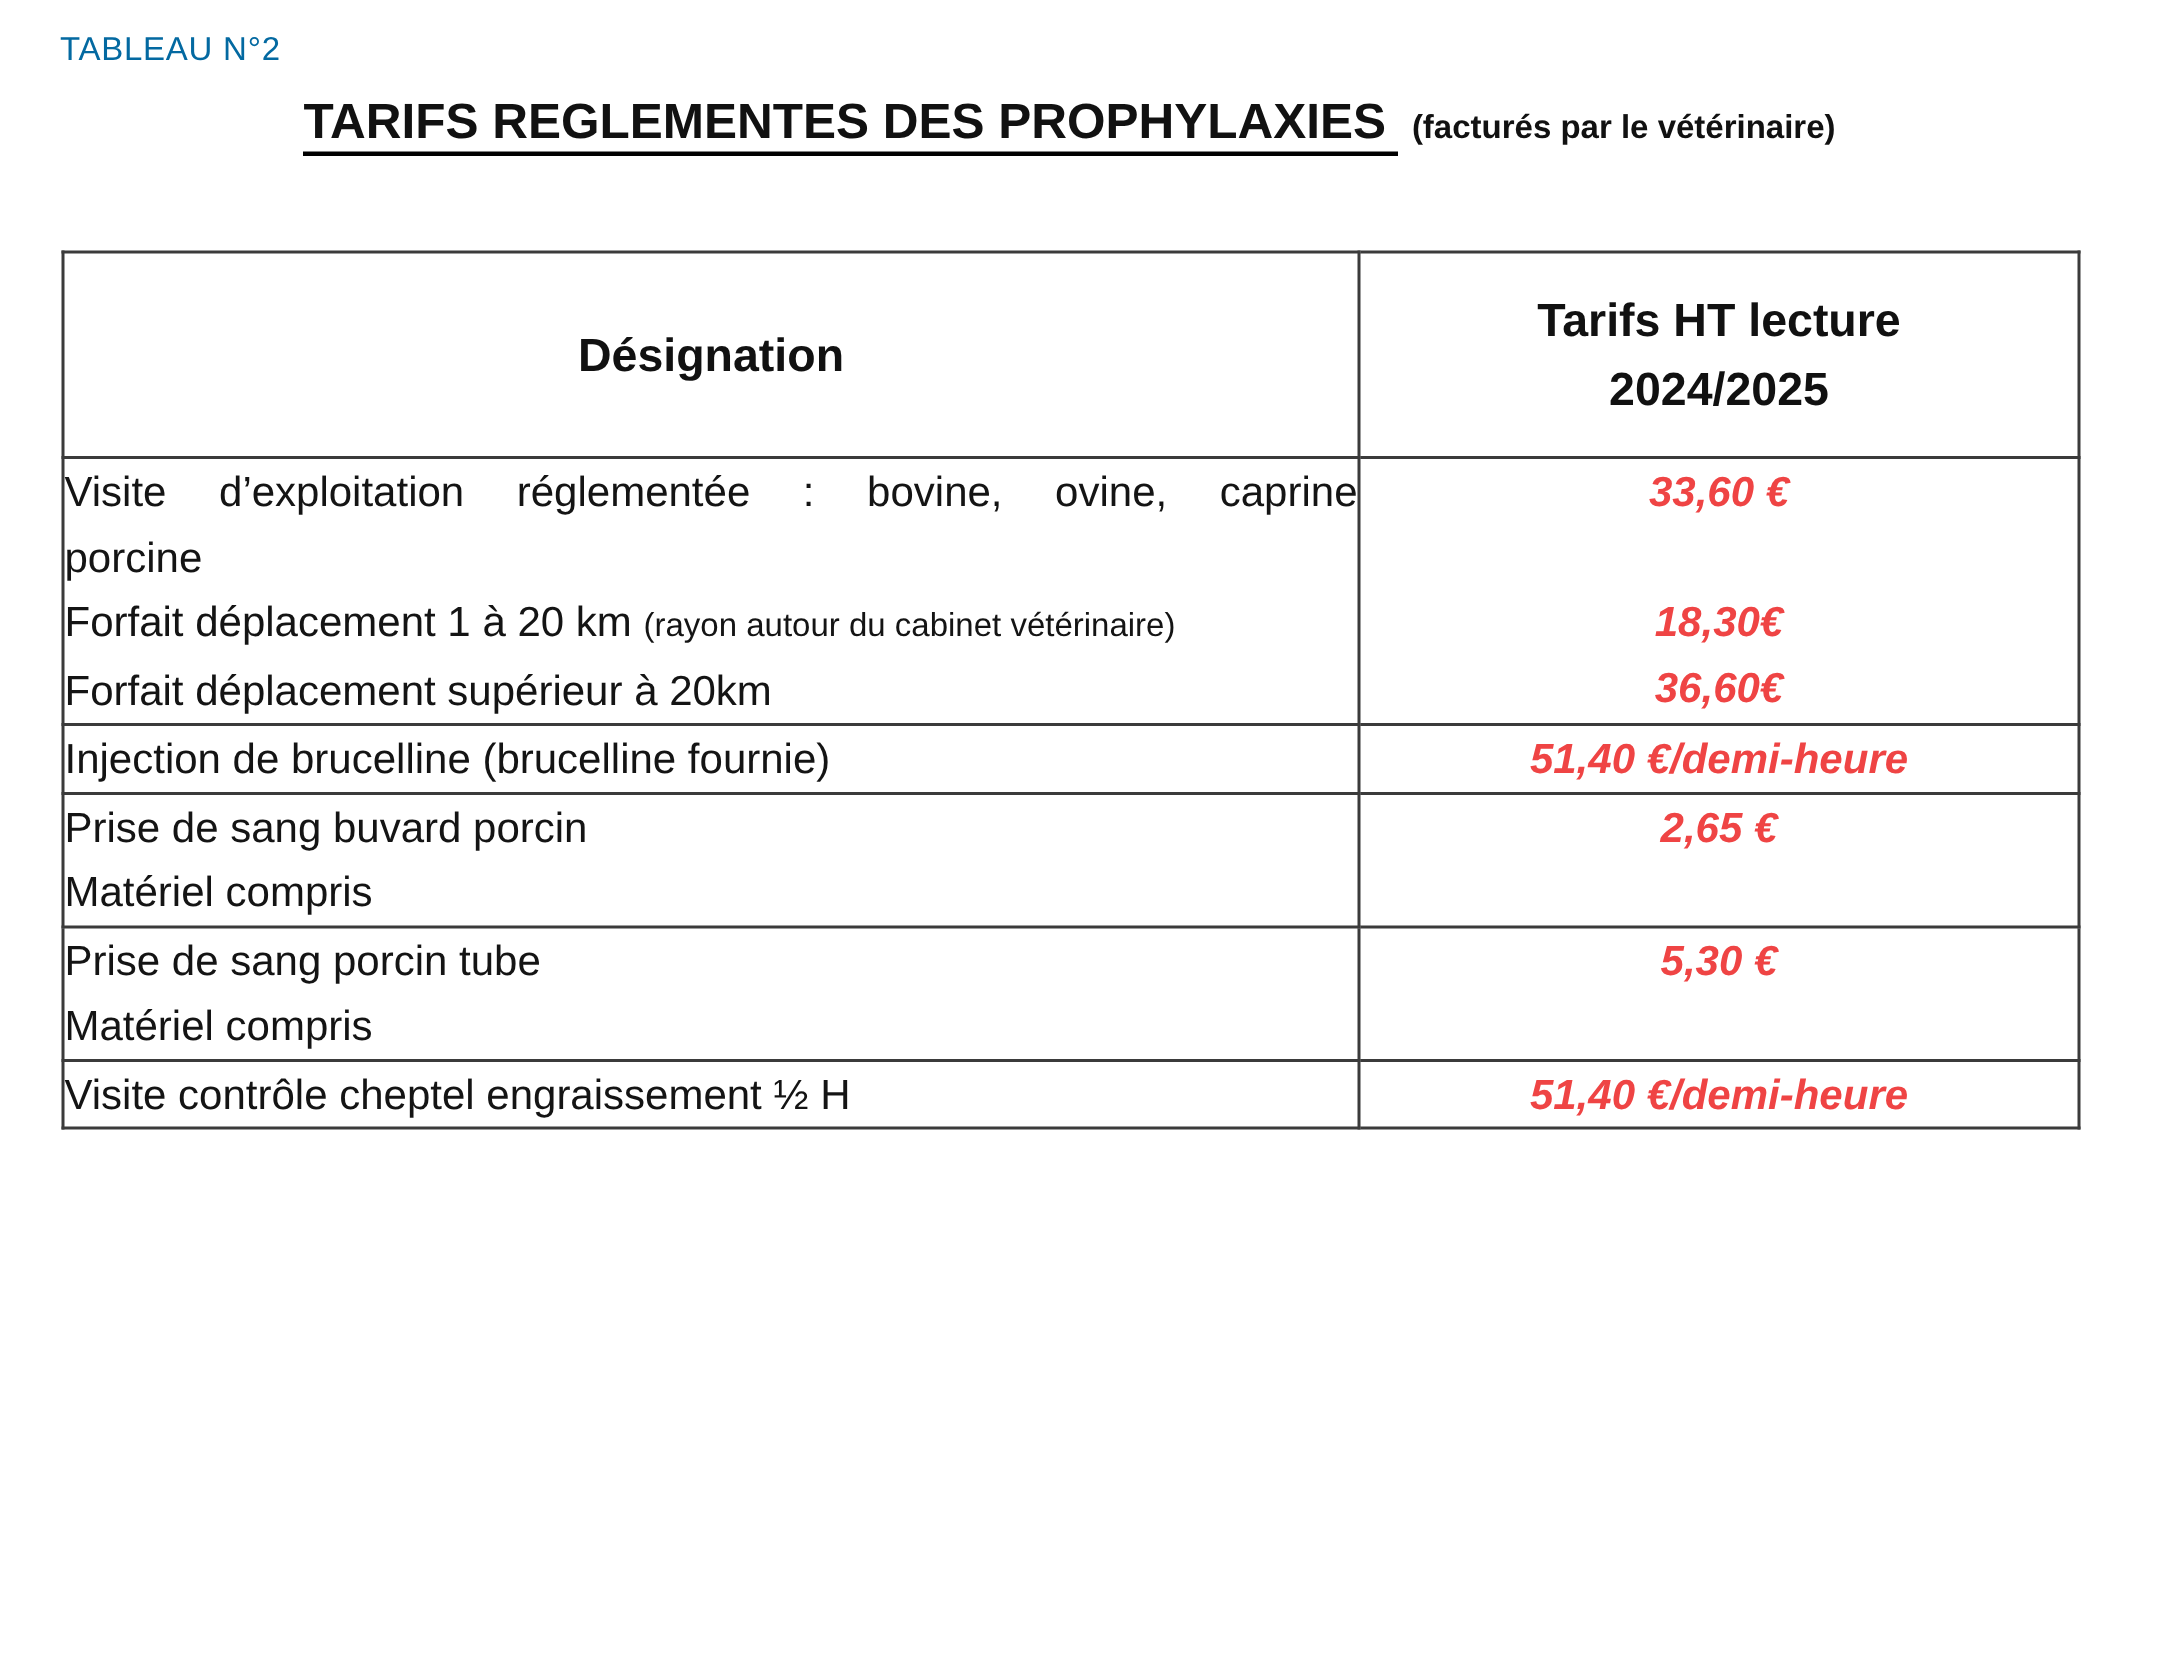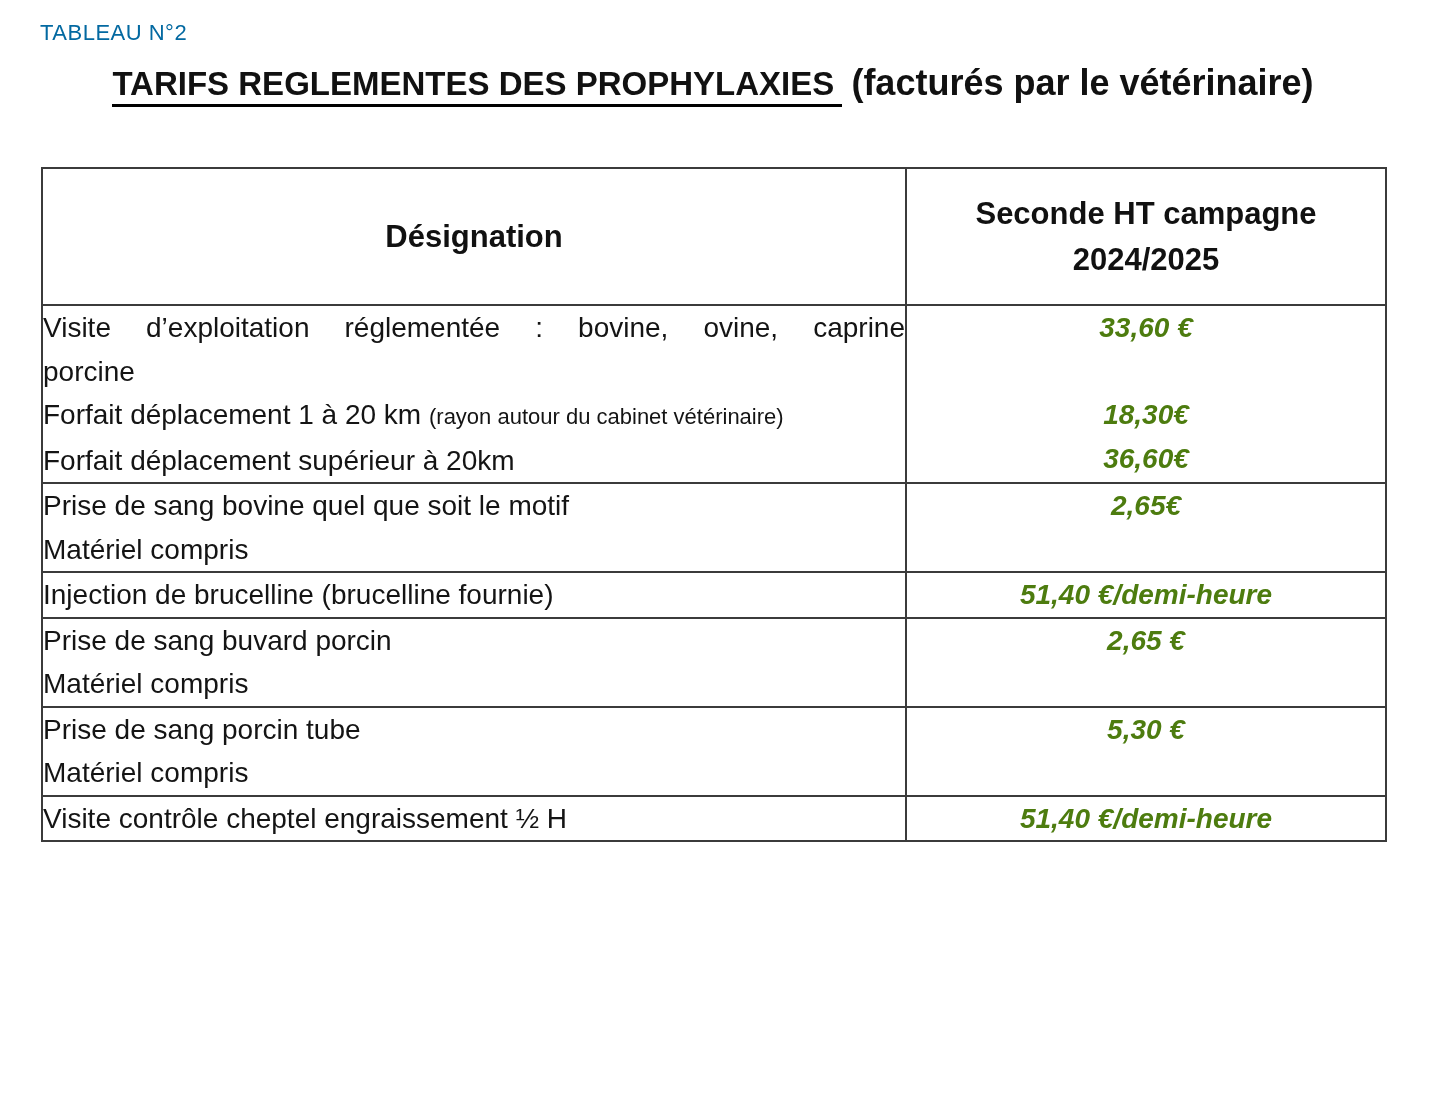--- a/index.html
+++ b/index.html
@@ -33,21 +33,21 @@
     font-size: 33px;
     white-space: nowrap;
     color: #111;
   }
   .title-main {
     border-bottom: 3px solid #000;
     padding-bottom: 2px;
     padding-right: 8px;
   }
   .title-suffix {
-    font-size: 36px;
+    font-size: 22px;
   }
   table.pricing {
     position: absolute;
     left: 41px;
     top: 167px;
     width: 1344px;
     border-collapse: collapse;
     table-layout: fixed;
   }
   table.pricing col.c-designation { width: 864px; }
@@ -78,69 +78,60 @@
   .dline { min-height: 43.5px; line-height: 43.5px; }
   .dline.justify { text-align: justify; text-align-last: justify; }
   .small-note { font-size: 22px; }
   .pline {
     min-height: 43.5px;
     line-height: 43.5px;
     text-align: center;
     font-weight: bold;
     font-style: italic;
     font-size: 28px;
-    color: #4d7c0f;
+    color: #ef4444;
   }
 </style>
 </head>
 <body>
 
 <div class="doc-label">TABLEAU N°2</div>
 
 <div class="title-wrap"><span class="title-main">TARIFS REGLEMENTES DES PROPHYLAXIES</span> <span class="title-suffix">(facturés par le vétérinaire)</span></div>
 
 <table class="pricing">
   <colgroup>
       <col class="c-designation">
       <col class="c-price">
     </colgroup>
 
   <tbody>
       <tr style="height:137px">
     <th class="hdr">Désignation</th>
     <th class="hdr">
-      <div>Seconde HT campagne</div>
+      <div>Tarifs HT lecture</div>
       <div>2024/2025</div>
     </th>
   </tr>
 
   <tr style="height:175px">
     <td class="dcell">
       <div class="dline justify">Visite d’exploitation réglementée : bovine, ovine, caprine</div>
       <div class="dline">porcine</div>
       <div class="dline"><span>Forfait déplacement 1 à 20 km </span><span class="small-note">(rayon autour du cabinet vétérinaire)</span></div>
       <div class="dline">Forfait déplacement supérieur à 20km</div>
     </td>
     <td class="pcell">
       <div class="pline">33,60 €</div>
       <div class="pline"></div>
       <div class="pline">18,30€</div>
       <div class="pline">36,60€</div>
     </td>
   </tr>
 
-  <tr style="height:88px">
-    <td class="dcell">
-      <div class="dline">Prise de sang bovine quel que soit le motif</div>
-      <div class="dline">Matériel compris</div>
-    </td>
-    <td class="pcell">
-      <div class="pline">2,65€</div>
-    </td>
-  </tr>
 
 
 
   <tr style="height:44px">
     <td class="dcell">
       <div class="dline">Injection de brucelline (brucelline fournie)</div>
     </td>
     <td class="pcell">
       <div class="pline">51,40 €/demi-heure</div>
     </td>

